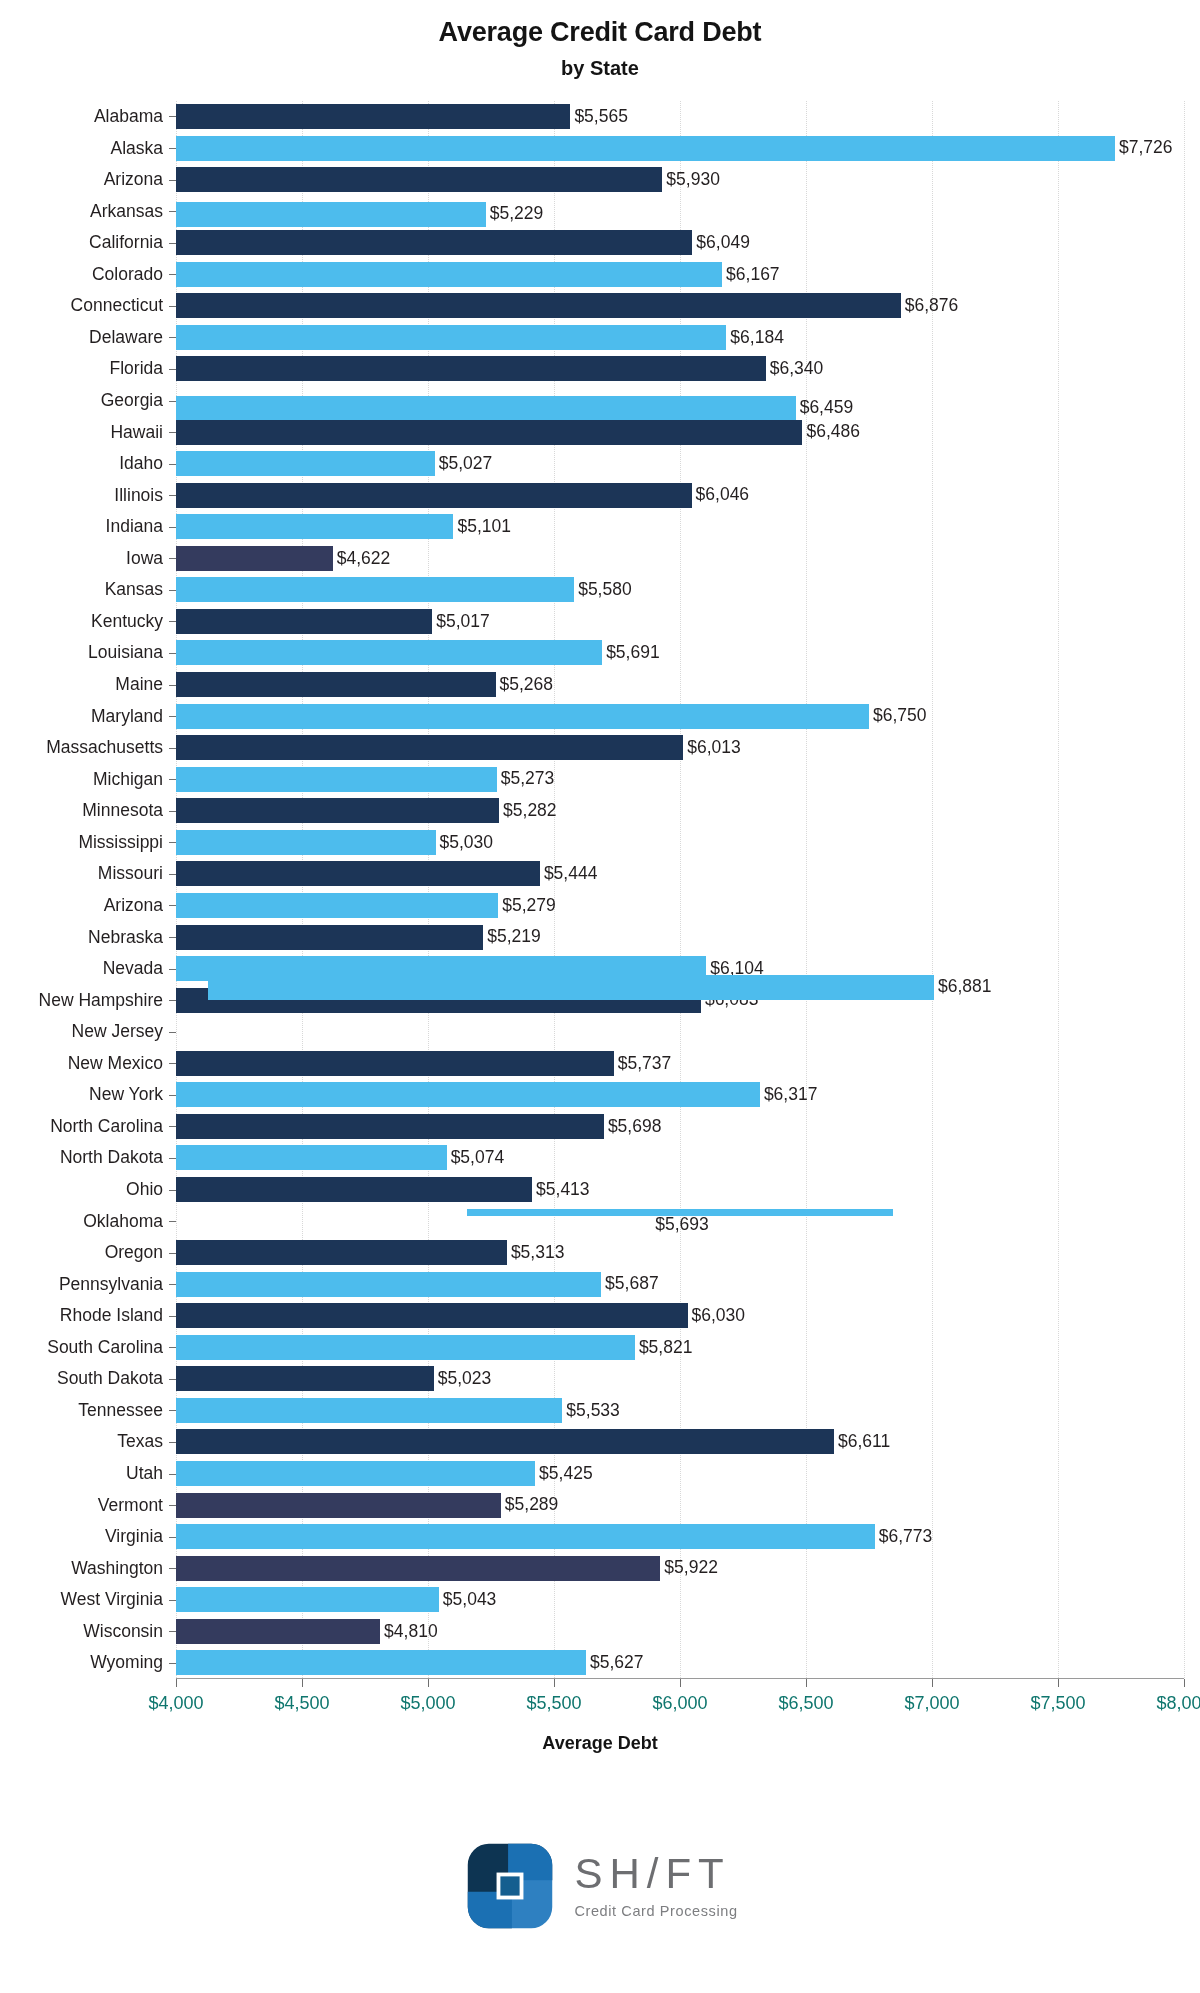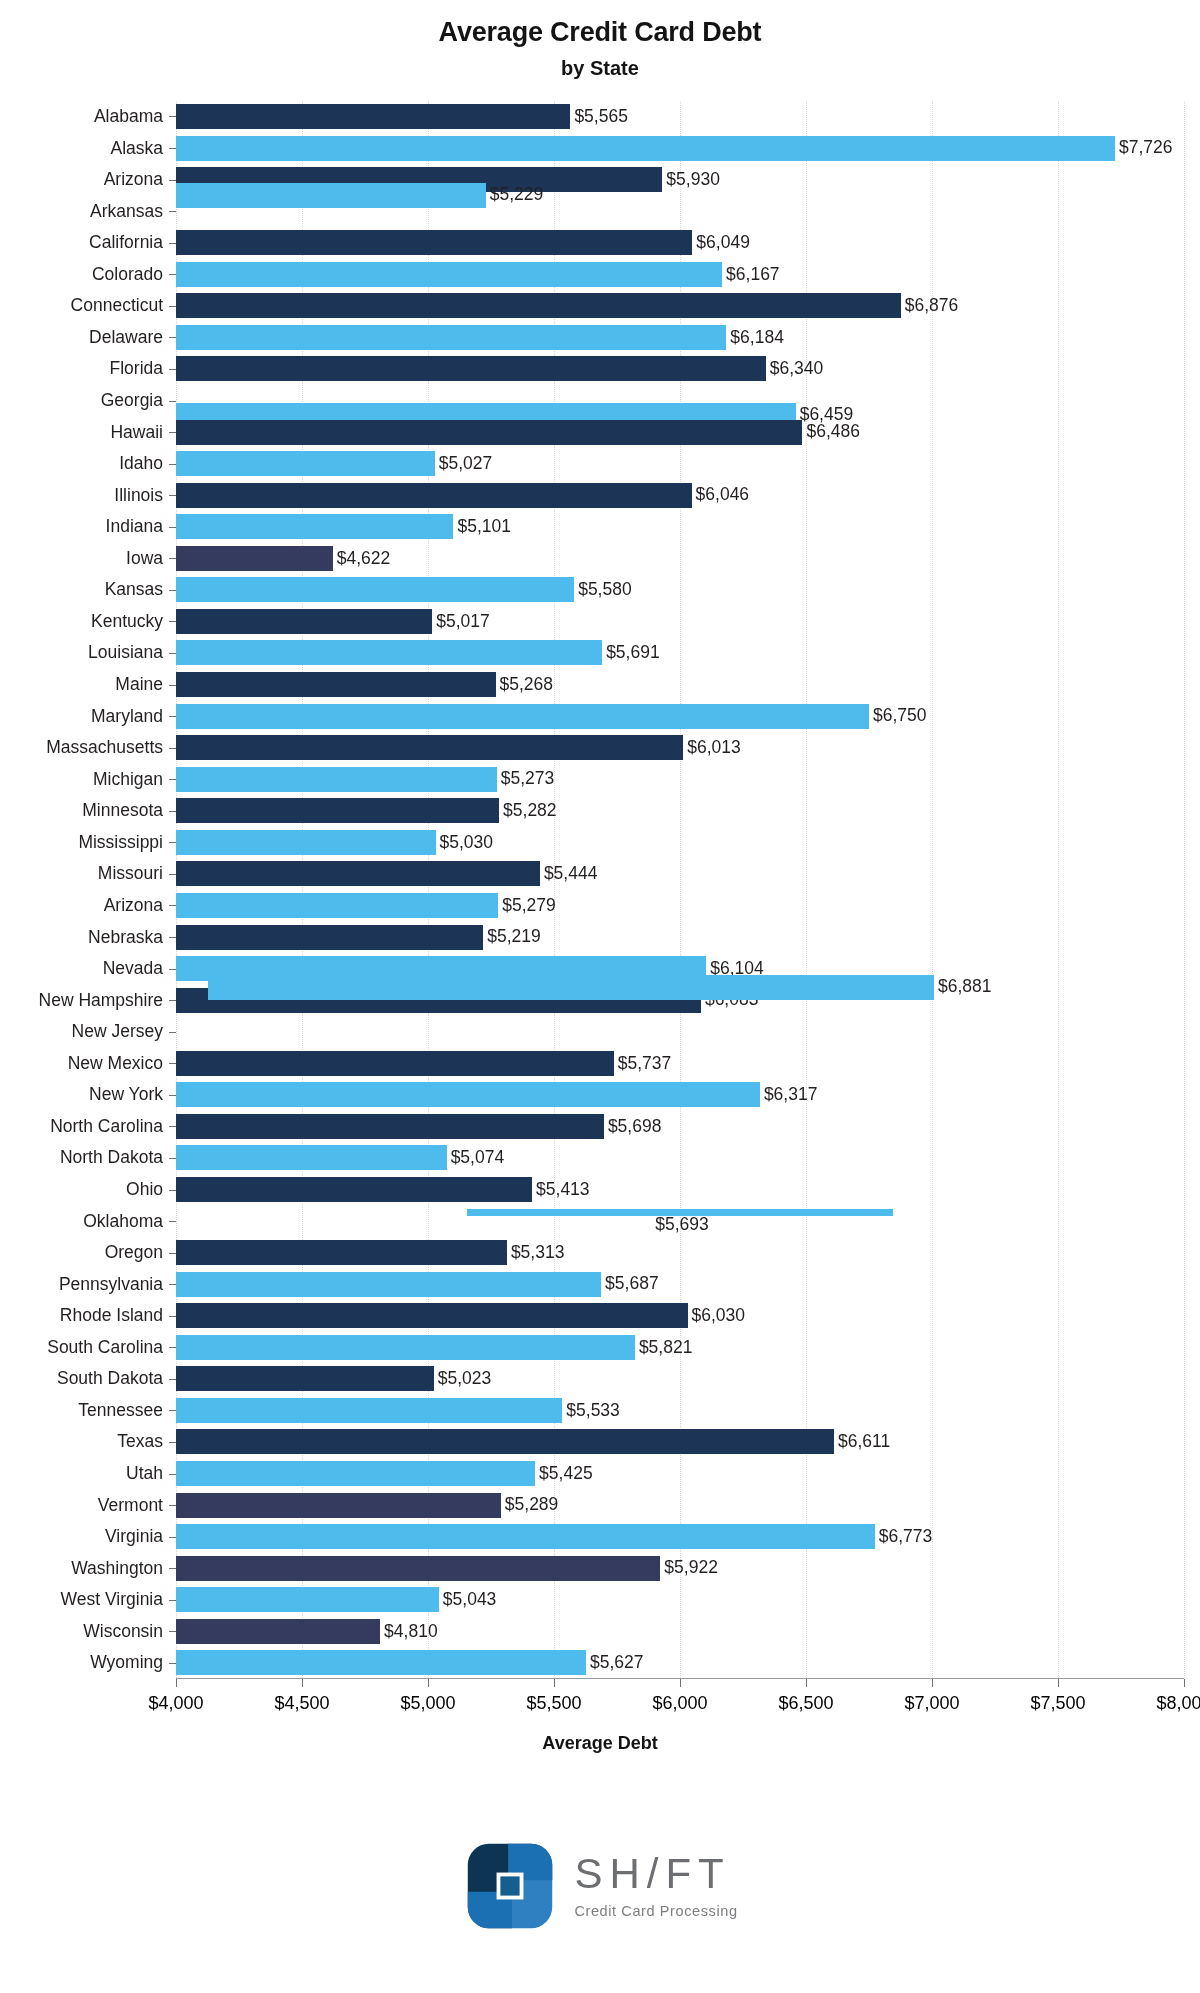--- a/index.html
+++ b/index.html
@@ -124,21 +124,21 @@
     position: absolute;
     top: 0;
     width: 1px;
     height: 8px;
     background: #6f6f6f;
   }
   .xtick-label {
     position: absolute;
     top: 14px;
     font-size: 18px;
-    color: #000000;
+    color: #0f766e;
     transform: translateX(-50%);
     white-space: nowrap;
   }
   .xaxis-title {
     position: absolute;
     top: 54px;
     left: 0;
     width: 1200px;
     text-align: center;
     font-size: 18px;
@@ -306,21 +306,21 @@
         <span class="bar-label">$5,565</span>
       </div>
       <div class="row" style="top: 34.84px;">
         <div class="bar" style="width: 938.952px; background: rgb(77, 188, 237);"></div>
         <span class="bar-label">$7,726</span>
       </div>
       <div class="row" style="top: 66.4px;">
         <div class="bar" style="width: 486.36px; background: rgb(28, 53, 87);"></div>
         <span class="bar-label">$5,930</span>
       </div>
-      <div class="row" style="top: 82px;">
+      <div class="row" style="top: 101px;">
         <div class="bar" style="width: 309.708px; background: rgb(77, 188, 237);"></div>
         <span class="bar-label">$5,229</span>
       </div>
       <div class="row" style="top: 129.52px;">
         <div class="bar" style="width: 516.348px; background: rgb(28, 53, 87);"></div>
         <span class="bar-label">$6,049</span>
       </div>
       <div class="row" style="top: 161.08px;">
         <div class="bar" style="width: 546.084px; background: rgb(77, 188, 237);"></div>
         <span class="bar-label">$6,167</span>
@@ -330,21 +330,21 @@
         <span class="bar-label">$6,876</span>
       </div>
       <div class="row" style="top: 224.2px;">
         <div class="bar" style="width: 550.368px; background: rgb(77, 188, 237);"></div>
         <span class="bar-label">$6,184</span>
       </div>
       <div class="row" style="top: 255.76px;">
         <div class="bar" style="width: 589.68px; background: rgb(28, 53, 87);"></div>
         <span class="bar-label">$6,340</span>
       </div>
-      <div class="row" style="top: 302px;">
+      <div class="row" style="top: 295px;">
         <div class="bar" style="width: 619.668px; background: rgb(77, 188, 237);"></div>
         <span class="bar-label">$6,459</span>
       </div>
       <div class="row" style="top: 318.88px;">
         <div class="bar" style="width: 626.472px; background: rgb(28, 53, 87);"></div>
         <span class="bar-label">$6,486</span>
       </div>
       <div class="row" style="top: 350.44px;">
         <div class="bar" style="width: 258.804px; background: rgb(77, 188, 237);"></div>
         <span class="bar-label">$5,027</span>

